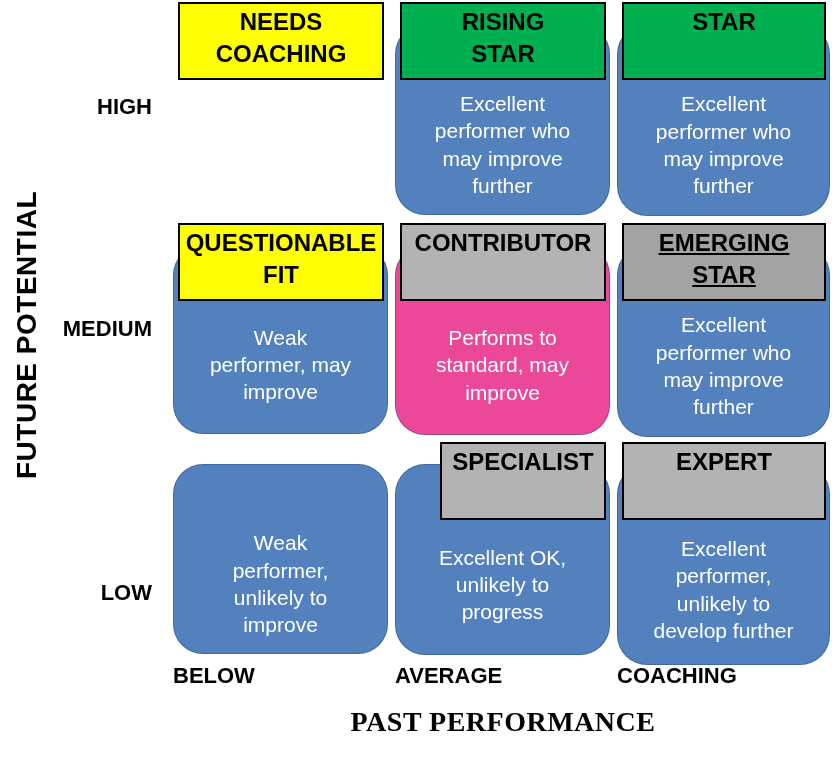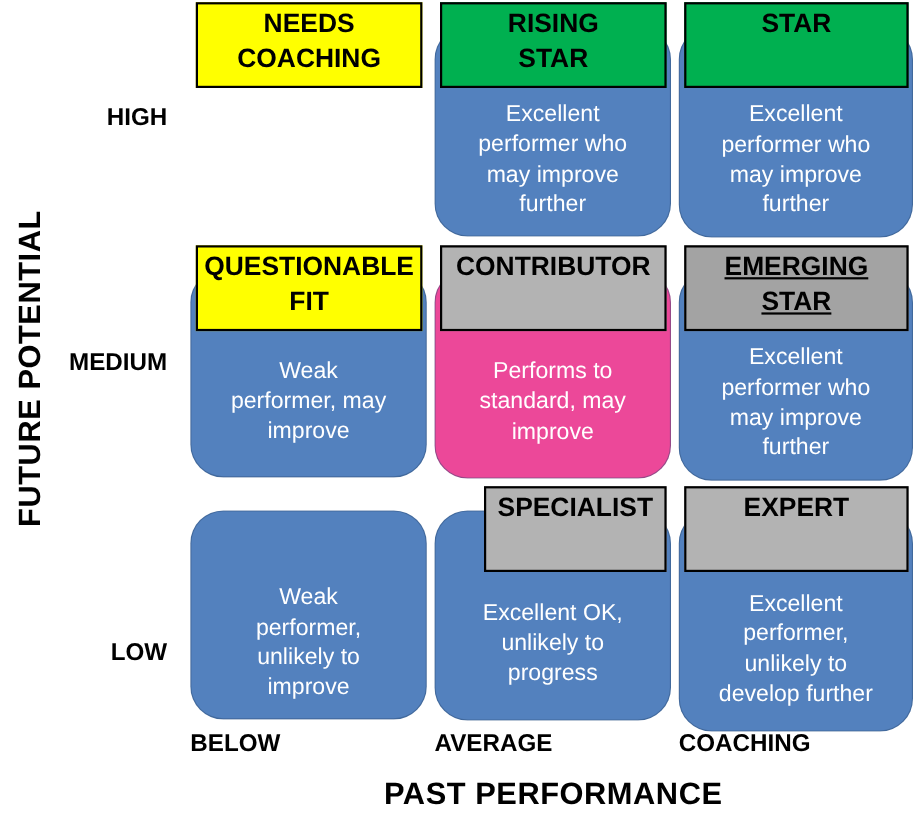--- a/index.html
+++ b/index.html
@@ -46,21 +46,21 @@
   }
   .col-label {
     position: absolute; top: 663px; height: 28px;
     text-align: left; font-size: 22px; font-weight: bold;
   }
   .col-label.c1 { left: 173px; width: 215px; }
   .col-label.c2 { left: 395px; width: 215px; }
   .col-label.c3 { left: 617px; width: 213px; }
   .x-title {
     position: absolute; left: 173px; width: 660px; top: 706px;
-    text-align: center; font-size: 28px; font-weight: bold; letter-spacing: 0.5px;
+    text-align: center; font-size: 28px; font-weight: bold; letter-spacing: 0.5px; font-family: Liberation Serif, serif;
   }
 </style>
 </head>
 <body>
 
 <div>
 
   <div class="y-title">FUTURE POTENTIAL</div>
 
   <div class="row-label r1">HIGH</div>

